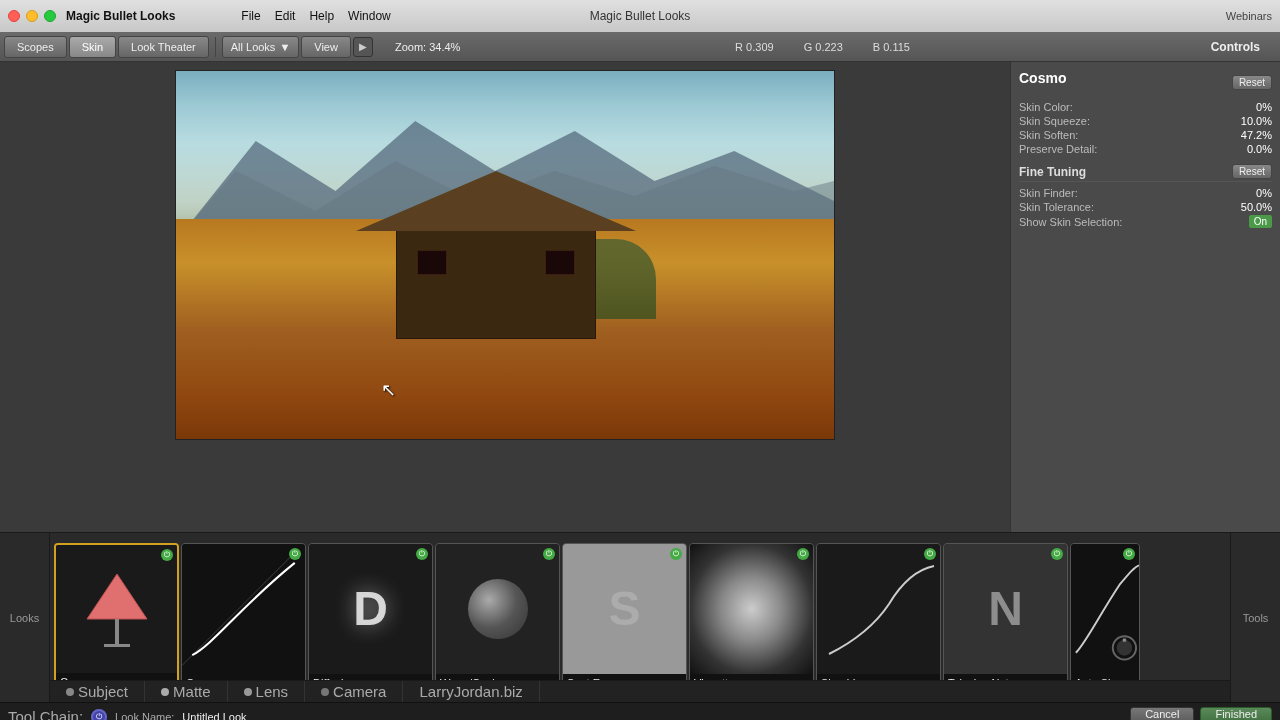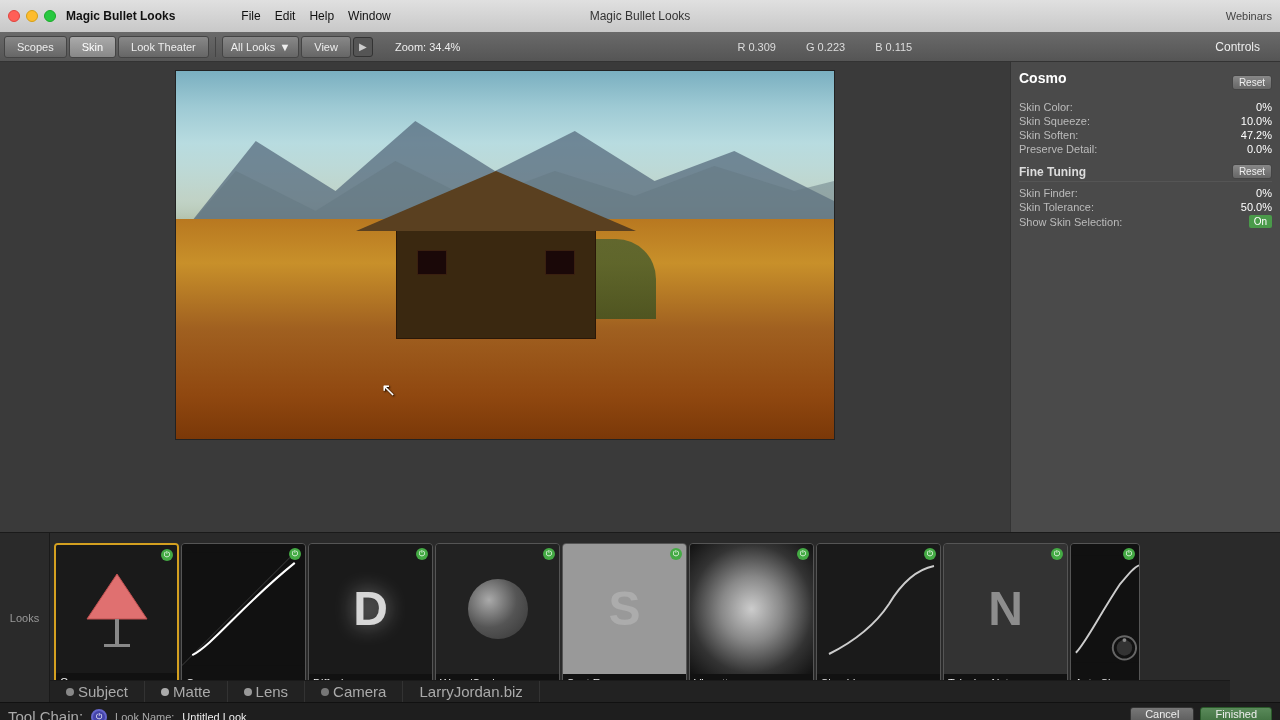--- a/index.html
+++ b/index.html
@@ -125,21 +125,21 @@
       margin-right: 10px;
       color: #ddd;
       font-size: 11px;
       display: flex;
       gap: 30px;
     }
     .controls-label {
       margin-left: auto;
       color: #eee;
       font-size: 12px;
-      font-weight: 400;
+      font-weight: 700;
       padding: 0 16px;
     }
 
     
     #main {
       display: flex;
       height: calc(720px - 22px - 30px - 30px - 30px);
       
     }
 
@@ -698,20 +698,21 @@
           <circle cx="55" cy="95" r="12" fill="none" stroke="#666" stroke-width="2"></circle>
           <circle cx="55" cy="95" r="8" fill="#333"></circle>
           <circle cx="55" cy="87" r="2" fill="#888"></circle>
         </svg>
       </div>
       <div class="tile-label">Auto Sho</div>
     </div>
 
   </div>
 
+  <div class="tools-label">Tools</div>
 
   <div class="category-tabs">
     <div class="cat-tab">
       <div class="cat-dot cat-dot-person"></div>
       <span>Subject</span>
     </div>
     <div class="cat-tab">
       <div class="cat-dot cat-dot-matte"></div>
       <span>Matte</span>
     </div>

